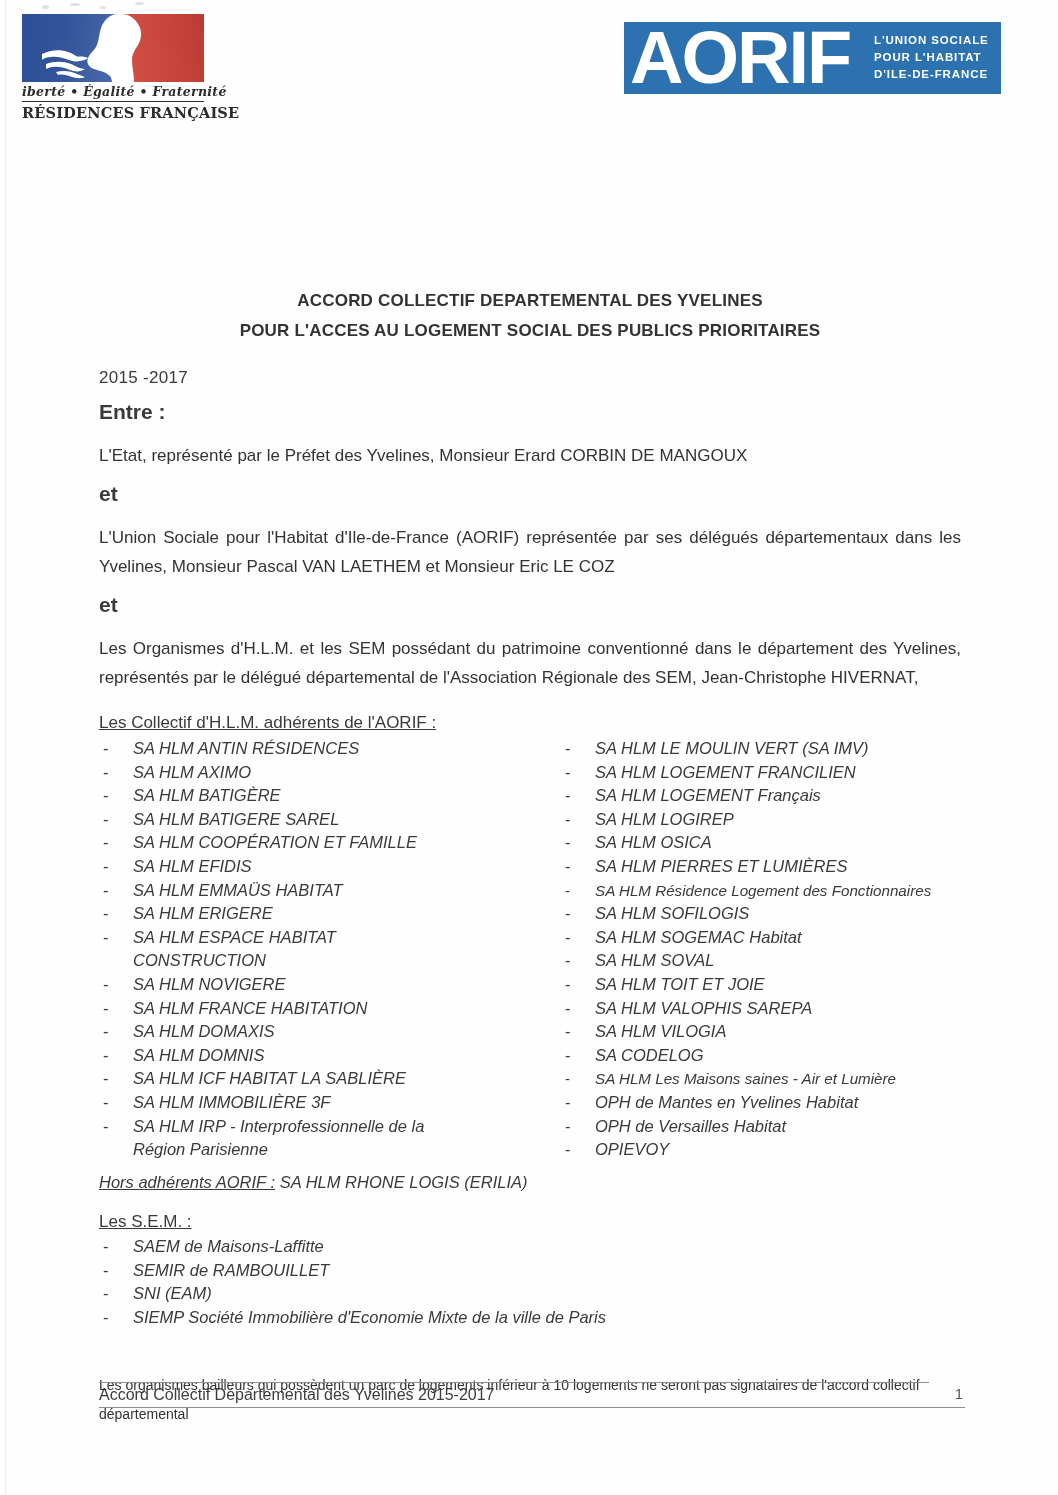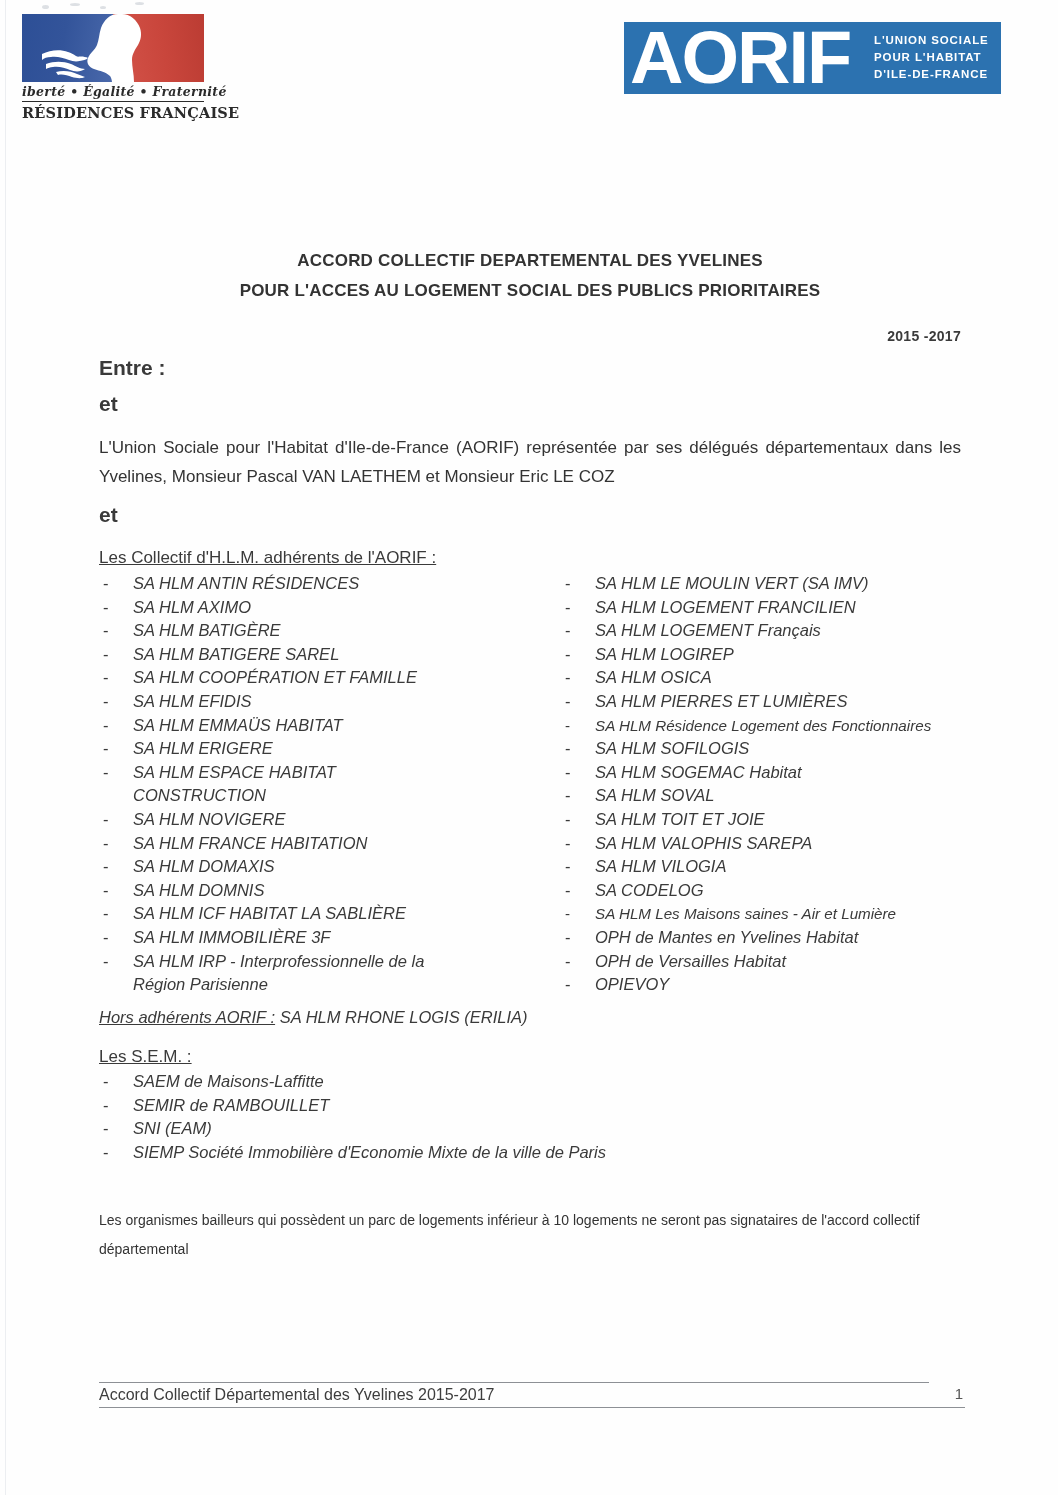--- a/index.html
+++ b/index.html
@@ -133,25 +133,26 @@
     top: 246px;
     width: 862px;
   }
   .title-block {
     text-align: center;
     font-weight: bold;
     font-size: 17px;
     line-height: 30px;
     letter-spacing: .2px;
     color: #333;
+    margin-top: 40px;
   }
   .year {
-    text-align: right;
-    font-weight: bold;
-    font-size: 14px;
+    text-align: left;
+    font-weight: normal;
+    font-size: 17px;
     margin-top: 22px;
     letter-spacing: .3px;
   }
   .lbl-bold {
     font-weight: bold;
     font-size: 21px;
     margin-top: 12px;
   }
   p.para {
     font-size: 17px;
@@ -302,25 +303,27 @@
 
   <div class="doc">
 
     <div class="title-block">
       <div>ACCORD COLLECTIF DEPARTEMENTAL DES YVELINES</div>
       <div>POUR L'ACCES AU LOGEMENT SOCIAL DES PUBLICS PRIORITAIRES</div>
     </div>
     <div class="year">2015 -2017</div>
 
     <div class="lbl-bold">Entre :</div>
+    <p class="para nojust">L'Etat, représenté par le Préfet des Yvelines, Monsieur Erard CORBIN DE MANGOUX</p>
 
     <div class="lbl-bold">et</div>
     <p class="para">L'Union Sociale pour l'Habitat d'Ile-de-France (AORIF) représentée par ses délégués départementaux dans les Yvelines, Monsieur Pascal VAN LAETHEM et Monsieur Eric LE COZ</p>
 
     <div class="lbl-bold">et</div>
+    <p class="para">Les Organismes d'H.L.M. et les SEM possédant du patrimoine conventionné dans le département des Yvelines, représentés par le délégué départemental de l'Association Régionale des SEM, Jean-Christophe HIVERNAT,</p>
 
     <div class="section-head">Les Collectif d'H.L.M. adhérents de l'AORIF :</div>
 
     <div class="org-cols">
       <div class="col-left">
         <ul class="dashlist" id="list-left">
             <li><span class="dash">-</span><span>SA HLM ANTIN RÉSIDENCES</span></li>
             <li><span class="dash">-</span><span>SA HLM AXIMO</span></li>
             <li><span class="dash">-</span><span>SA HLM BATIGÈRE</span></li>
             <li><span class="dash">-</span><span>SA HLM BATIGERE SAREL</span></li>

